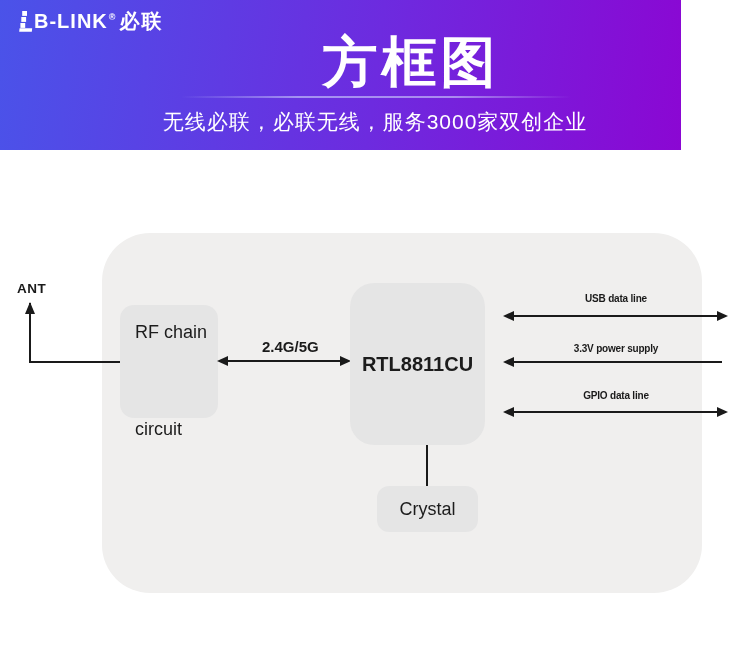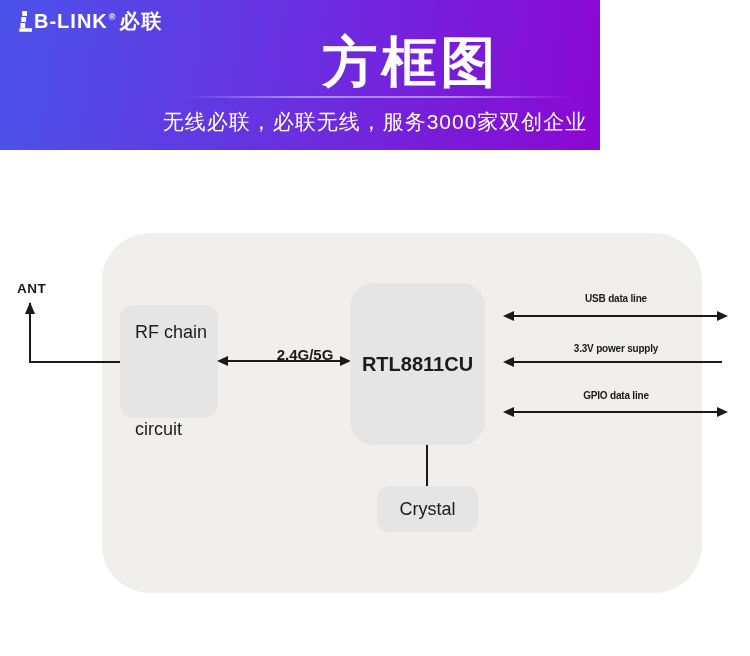--- a/index.html
+++ b/index.html
@@ -1,20 +1,20 @@
 <!DOCTYPE html>
 <html><head>
 <meta charset="utf-8">
 <style>
   * { margin:0; padding:0; box-sizing:border-box; }
   html,body { background:#ffffff; }
   body { font-family:"Liberation Sans","DejaVu Sans",sans-serif; width:750px; height:656px; position:relative; overflow:hidden; }
 
   
-  .hero { position:absolute; left:0; top:0; width:600px; height:150px;
+  .hero { position:absolute; left:0; top:0; width:681px; height:150px;
           background:linear-gradient(97deg,#4a53e9 0%,#6d2bdf 55%,#8b07d3 100%); }
   .logo { position:absolute; left:17px; top:10px; display:flex; align-items:flex-start; color:#fff; }
   .logo-l { display:inline-block; margin-right:1px; }
   .logo-en { font-size:20px; font-weight:bold; letter-spacing:1px; line-height:22px; }
   .logo-reg { font-size:9px; font-weight:bold; margin:0 4px 0 1px; line-height:14px; }
   .logo-cn { font-size:20px; font-weight:bold; letter-spacing:2px; line-height:22px; }
   .title { position:absolute; left:0; top:26px; width:750px; text-align:center;
            color:#ffffff; font-size:55px; font-weight:bold; letter-spacing:4px;margin-left:36px; }
   .divider { position:absolute; left:181px; top:96px; width:390px; height:2px; border-radius:2px;
              background:linear-gradient(90deg,rgba(255,255,255,0) 0%,rgba(215,225,255,0.55) 30%,rgba(215,225,255,0.55) 70%,rgba(255,255,255,0) 100%); }
@@ -31,21 +31,21 @@
   .rf span { position:absolute; left:15px; font-size:18px; font-weight:500; white-space:nowrap; }
   .rf .l1 { top:17px; }
   .rf .l2 { top:70px;margin-top:44px; }
   .chip { left:350px; top:133px; width:135px; height:162px; border-radius:24px;
           display:flex; align-items:center; justify-content:center; font-size:20px; font-weight:600; }
   .xtal { left:377px; top:336px; width:101px; height:46px; border-radius:12px;
           display:flex; align-items:center; justify-content:center; font-size:18px; font-weight:500; }
 
   .lbl { position:absolute; color:#1a1a1a; font-weight:600; white-space:nowrap; }
   .ant-lbl  { left:17px; top:131px; font-size:13.5px; letter-spacing:0.5px; }
-  .freq-lbl { left:218px; top:196px; width:130px; text-align:center; font-size:15px;padding-left:44px; }
+  .freq-lbl { left:218px; top:188px; width:130px; font-size:15px;padding-left:44px; }
   .link-lbl { left:505px; width:222px; text-align:center; font-size:10px; letter-spacing:-0.2px; }
   .lbl-usb  { top:143px; }
   .lbl-pwr  { top:193px; }
   .lbl-gpio { top:240px; }
 
   
   .hline { position:absolute; height:2px; background:#1a1a1a; }
   .vline { position:absolute; width:2px;  background:#1a1a1a; }
   .head { position:absolute; width:0; height:0; }
   .head.l { left:-2px;  top:50%; transform:translateY(-50%);

